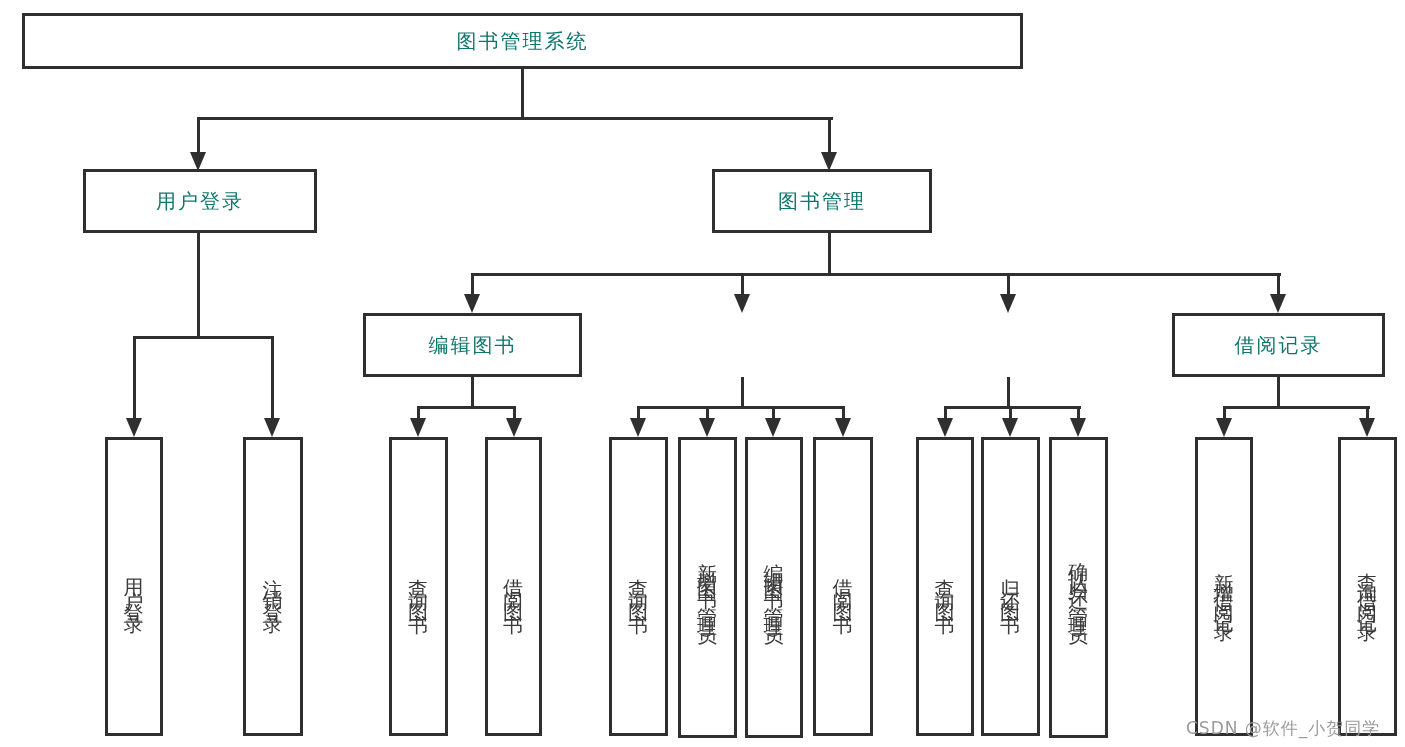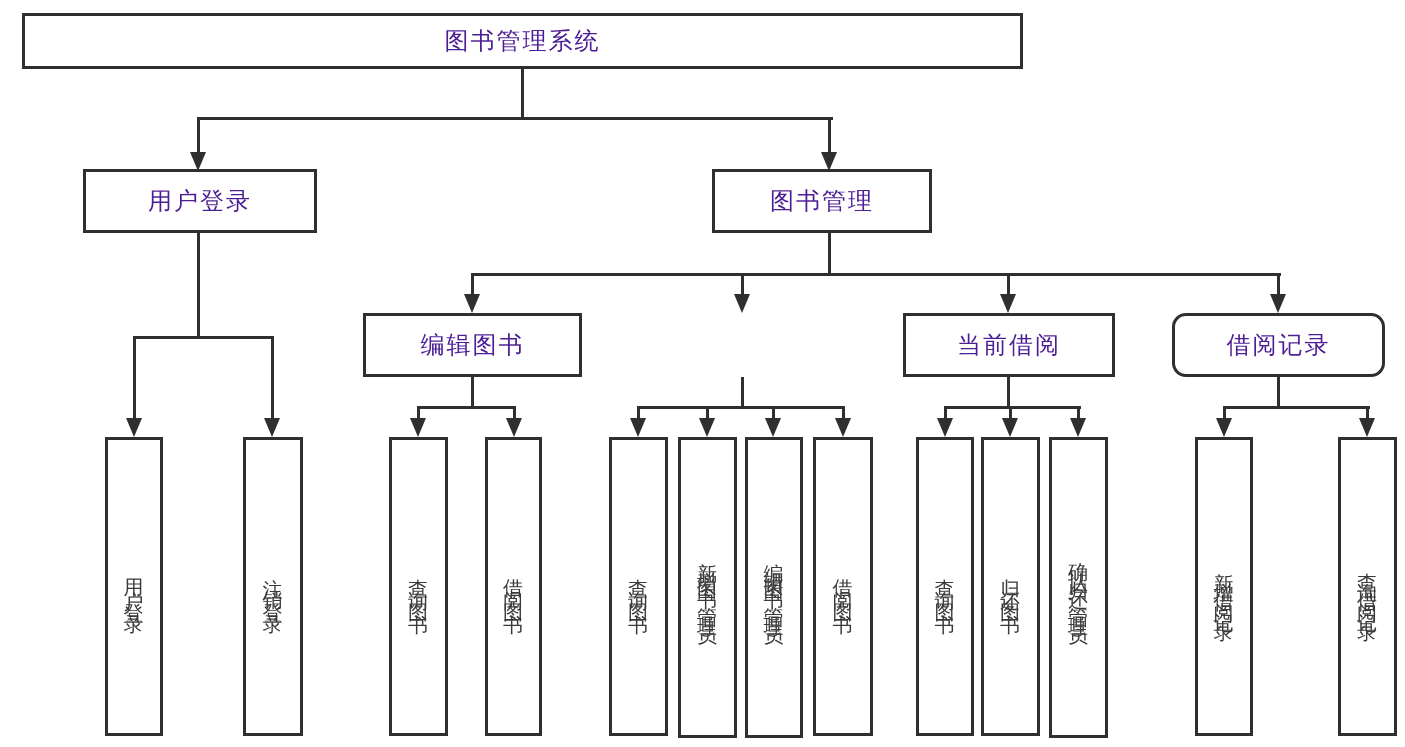--- a/index.html
+++ b/index.html
@@ -14,21 +14,21 @@
   .arrow-down{
     position:absolute;width:0;height:0;
     border-left:8px solid transparent;
     border-right:8px solid transparent;
     border-top:19px solid #2f2f2f;
   }
   .node{
     position:absolute;box-sizing:border-box;
     border:3px solid #2f2f2f;background:#ffffff;
     display:flex;align-items:center;justify-content:center;
-    color:#4c1d95;font-size:24px;letter-spacing:2px;
+    color:#0f766e;font-size:20px;letter-spacing:2px;
   }
   .leaf{
     position:absolute;box-sizing:border-box;
     border:3px solid #2f2f2f;background:#ffffff;
     display:flex;align-items:center;justify-content:center;
     color:#3a3a3a;
   }
   .vtext{
     writing-mode:vertical-rl;
     text-orientation:mixed;
@@ -115,24 +115,21 @@
   <div class="node" style="left:83px;top:169px;width:234px;height:64px;">
     <span>用户登录</span>
   </div>
   <div class="node" style="left:712px;top:169px;width:220px;height:64px;">
     <span>图书管理</span>
   </div>
 
   <div class="node" style="left:363px;top:313px;width:219px;height:64px;">
     <span>编辑图书</span>
   </div>
-  <div class="node" style="left:903px;top:313px;width:212px;height:64px;">
-    <span>当前借阅</span>
-  </div>
-  <div class="node" style="left:1172px;top:313px;width:213px;height:64px;border-radius:14px;">
+  <div class="node" style="left:1172px;top:313px;width:213px;height:64px;">
     <span>借阅记录</span>
   </div>
 
   <div class="leaf" style="left:105px;top:437px;width:58px;height:299px;">
     <span class="vtext">用户登录</span>
   </div>
   <div class="leaf" style="left:243px;top:437px;width:60px;height:299px;">
     <span class="vtext">注销登录</span>
   </div>
 
@@ -166,14 +163,15 @@
     <span class="vtext" style="letter-spacing:9px;">确认归还（管理员）</span>
   </div>
 
   <div class="leaf" style="left:1195px;top:437px;width:58px;height:299px;">
     <span class="vtext" style="letter-spacing:10px;">新增借阅记录</span>
   </div>
   <div class="leaf" style="left:1338px;top:437px;width:59px;height:299px;">
     <span class="vtext" style="letter-spacing:10px;">查询借阅记录</span>
   </div>
 
+  <div class="watermark">CSDN @软件_小贺同学</div>
 
 </div>
 
 </body></html>

